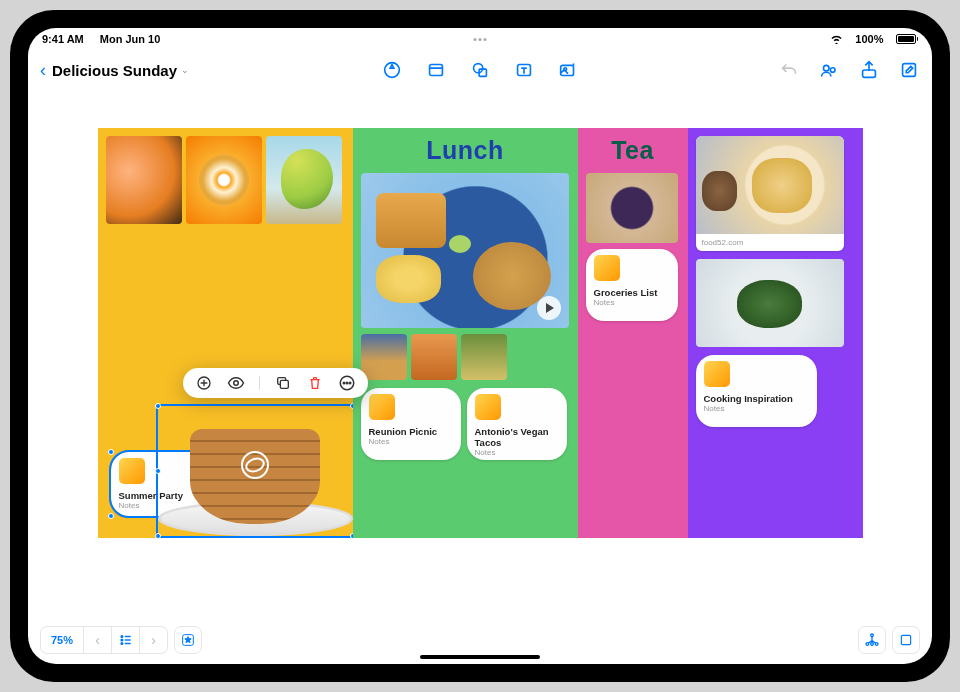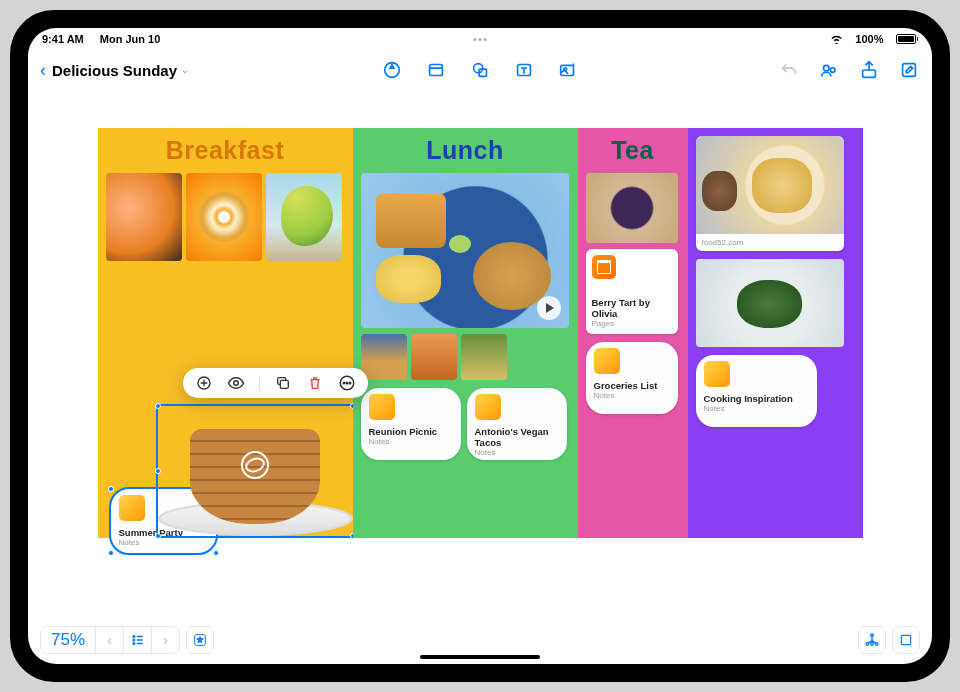--- a/index.html
+++ b/index.html
@@ -216,21 +216,21 @@
   padding: 0 12px;
 }
 .zoom-ctl {
   display: flex;
   align-items: center;
   border: 1px solid #e5e5e7;
   border-radius: 7px;
   overflow: hidden;
   height: 28px;
 }
-.zoom-pct { padding: 0 10px; color: #007aff; font-size: 17px; font-weight: 400;}
+.zoom-pct { padding: 0 10px; color: #007aff; font-size: 11px; font-weight: 700;}
 .zoom-btn { width: 28px; height: 100%; display:flex;align-items:center;justify-content:center;color:#bbb;font-size:14px;border-left:1px solid #e5e5e7;}
 .zoom-btn.active{color:#007aff;}
 .fav-btn{margin-left:6px;width:28px;height:28px;border:1px solid #e5e5e7;border-radius:7px;display:flex;align-items:center;justify-content:center;color:#007aff;}
 .bb-right{margin-left:auto;display:flex;gap:6px;}
 .bb-icon{width:28px;height:28px;border:1px solid #e5e5e7;border-radius:7px;display:flex;align-items:center;justify-content:center;color:#007aff;}
 
 .home-indicator{position:absolute;bottom:5px;left:50%;transform:translateX(-50%);width:120px;height:4px;background:#000;border-radius:3px;}
 
 .sel-tl{left:-3px;top:-3px;} .sel-tr{right:-3px;top:-3px;}
 .sel-bl{left:-3px;bottom:-3px;} .sel-br{right:-3px;bottom:-3px;}
@@ -332,21 +332,20 @@
               <path d="M14 8l-5 5v2h2l5-5z"></path>
             </svg>
           </div>
       </div>
     </div>
 
     <div class="canvas">
       <div class="board">
 
         <div class="col col-breakfast">
-          <div class="col-title t-breakfast">Breakfast</div>
           <div class="grid-3">
             <div class="food-img melon"></div>
             <div class="food-img mango"></div>
             <div class="food-img grapes"></div>
           </div>
           <div class="sticky-card summer-party-card selected" style="position:relative;">
             <div class="sticky-icon"></div>
             <div class="sticky-title">Summer Party</div>
             <div class="sticky-sub">Notes</div>
             <div class="sel-handle sel-tl"></div>
@@ -388,25 +387,20 @@
               <div class="sticky-icon"></div>
               <div class="sticky-title">Antonio's Vegan Tacos</div>
               <div class="sticky-sub">Notes</div>
             </div>
           </div>
         </div>
 
         <div class="col col-tea">
           <div class="col-title t-tea">Tea</div>
           <div class="tea-img"></div>
-          <div class="tea-pages-card">
-            <div class="pages-icon"></div>
-            <div class="sticky-title">Berry Tart by Olivia</div>
-            <div class="sticky-sub">Pages</div>
-          </div>
           <div class="sticky-card" style="width:92px;height:72px;">
             <div class="sticky-icon"></div>
             <div class="sticky-title">Groceries List</div>
             <div class="sticky-sub">Notes</div>
           </div>
         </div>
 
         <div class="col col-dinner">
           <div class="dinner-card">
             <div class="dinner-pasta-img">

